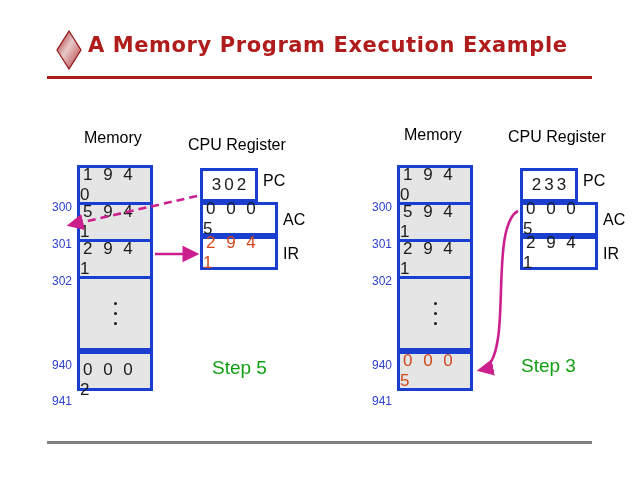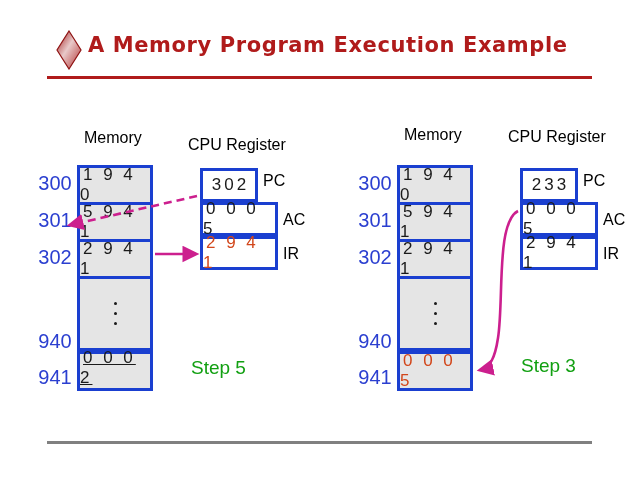--- a/index.html
+++ b/index.html
@@ -99,24 +99,25 @@
   }
   .vdots i {
     display: block;
     width: 3px; height: 3px;
     background: #1a1a1a;
     border-radius: 50%;
   }
   .addr {
     position: absolute;
     font-family: "Liberation Sans", sans-serif;
-    font-size: 20px;
+    font-size: 12px;
     color: #2b3fd0;
-    text-align: center;
-    white-space: nowrap;
+    text-align: right;
+    white-space: nowrap;
+    margin-top: 28px;
   }
 
   
   .reg-box {
     position: absolute;
     box-sizing: border-box;
     border: 3px solid #1a3fd0;
     background: #ffffff;
     display: flex;
     align-items: center;
@@ -183,39 +184,39 @@
           <i></i>
           <i></i>
           <i></i>
         </span>
     </div>
     <div class="mem-cell" style="top:183px; height:37px; width:70px;">0 0 0 3</div>
     <div class="mem-cell last" style="top:220px; height:0px; width:70px;"></div>
   </div>
 
   <div class="mem-box" style="left:77px; top:351px; width:76px; height:40px;">
-    <div class="mem-cell last" style="top:0; height:28px; width:70px;text-decoration:underline;">0 0 0 2</div>
+    <div class="mem-cell last" style="top:12px; height:28px; width:70px;">0 0 0 2</div>
   </div>
 
   <div class="addr" style="left:38px; top:172px; width:34px;">300</div>
   <div class="addr" style="left:38px; top:209px; width:34px;">301</div>
   <div class="addr" style="left:38px; top:246px; width:34px;">302</div>
   <div class="addr" style="left:38px; top:330px; width:34px;">940</div>
   <div class="addr" style="left:38px; top:366px; width:34px;">941</div>
 
   <div class="reg-box" style="left:200px; top:168px; width:58px; height:34px;">302</div>
   <div class="reg-label" style="left:263px; top:172px;">PC</div>
 
   <div class="reg-box" style="left:200px; top:202px; width:78px; height:34px;">0 0 0 5</div>
   <div class="reg-label" style="left:283px; top:211px;">AC</div>
 
   <div class="reg-box hot" style="left:200px; top:236px; width:78px; height:34px;">2 9 4 1</div>
   <div class="reg-label" style="left:283px; top:245px;">IR</div>
 
-  <div class="step-label" style="left:191px; top:357px;">Step 5</div>
+  <div class="step-label" style="left:212px; top:357px;">Step 5</div>
 </div>
 
 <div class="panel">
 
   <div class="col-header" style="left:404px; top:126px;">Memory</div>
   <div class="col-header" style="left:508px; top:128px;">CPU Register</div>
 
   <div class="mem-box" style="left:397px; top:165px; width:76px; height:226px;">
     <div class="mem-cell" style="top:0;   height:37px; width:70px;">1 9 4 0</div>
     <div class="mem-cell" style="top:37px;  height:37px; width:70px;">5 9 4 1</div>

